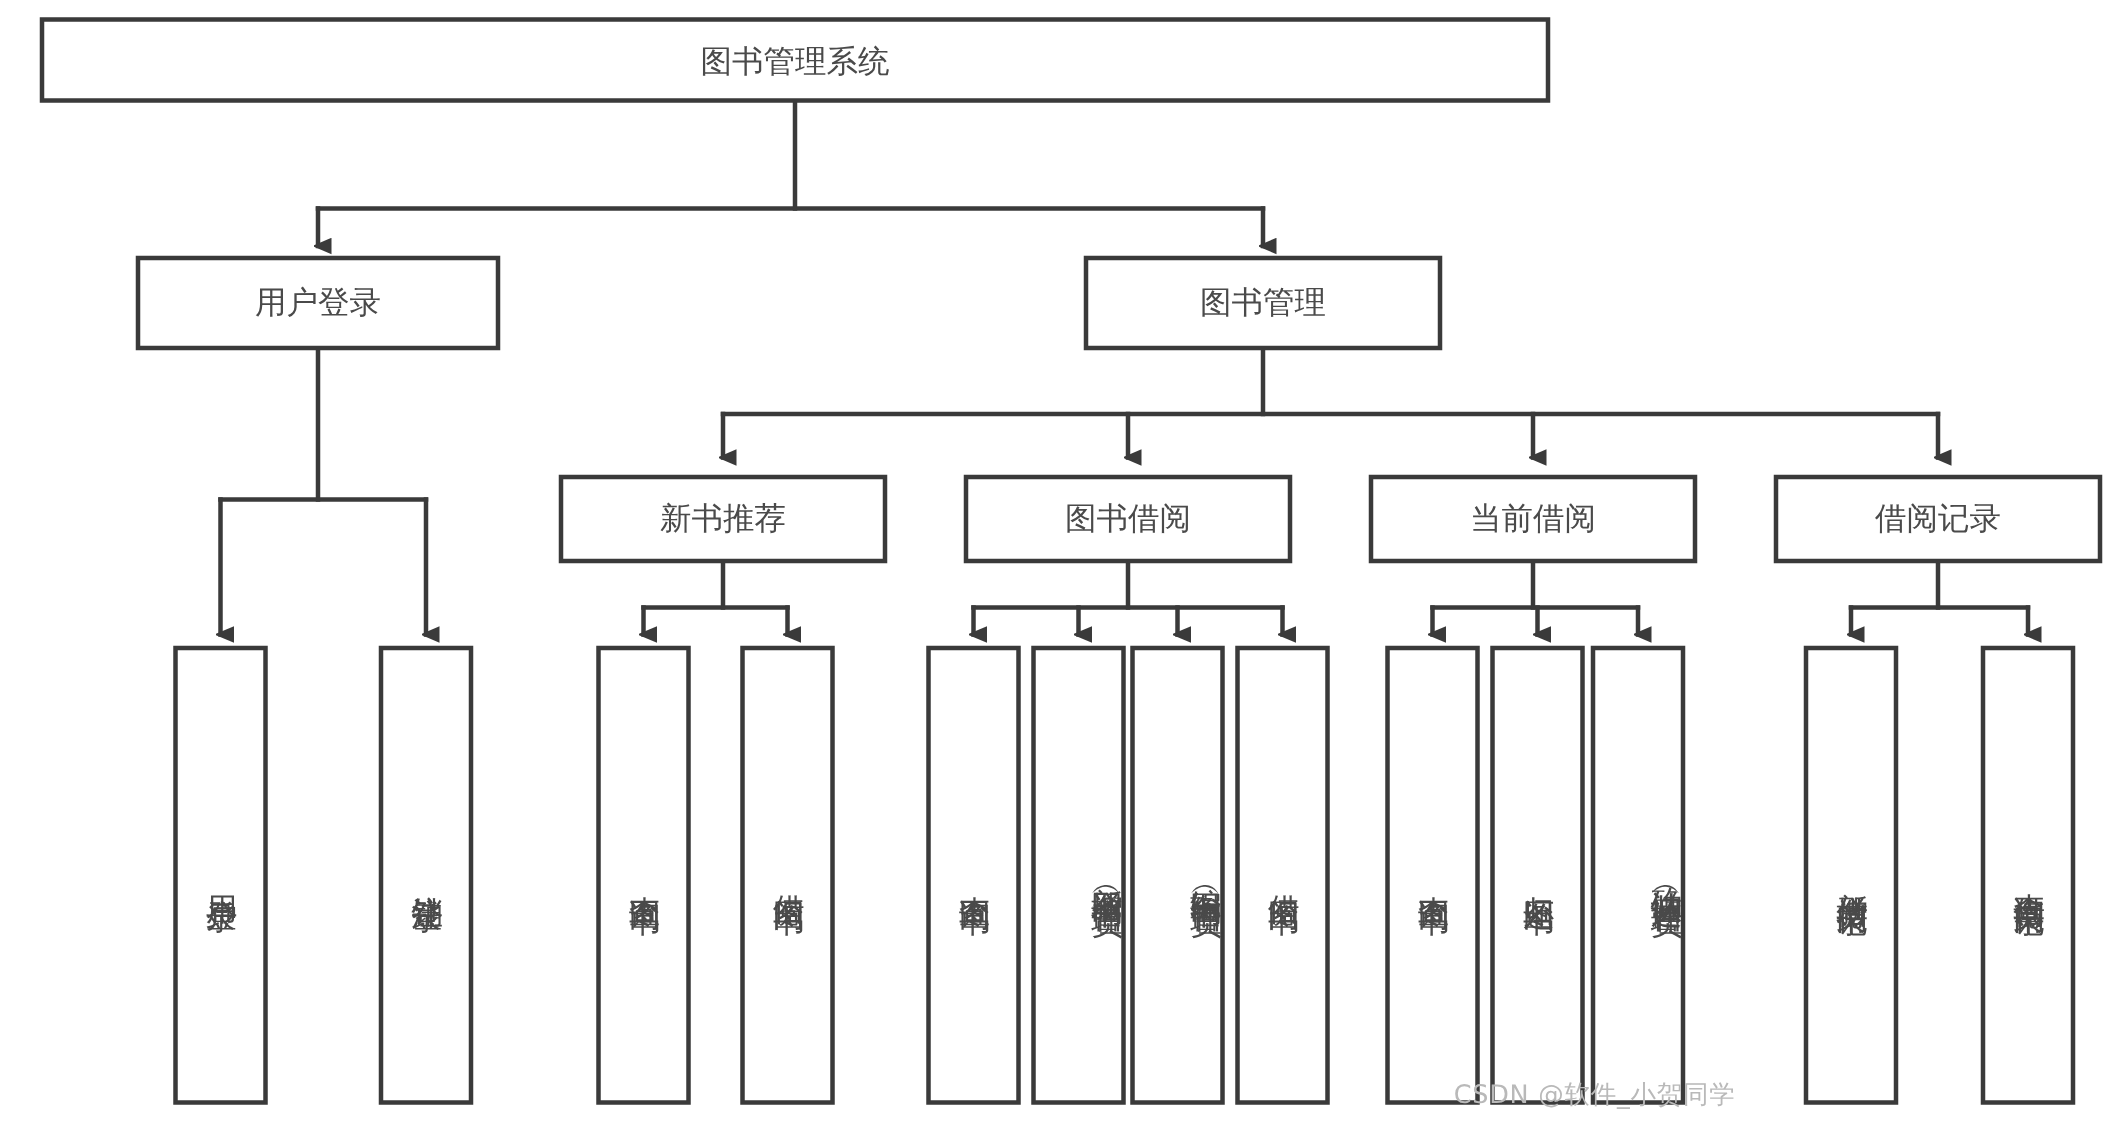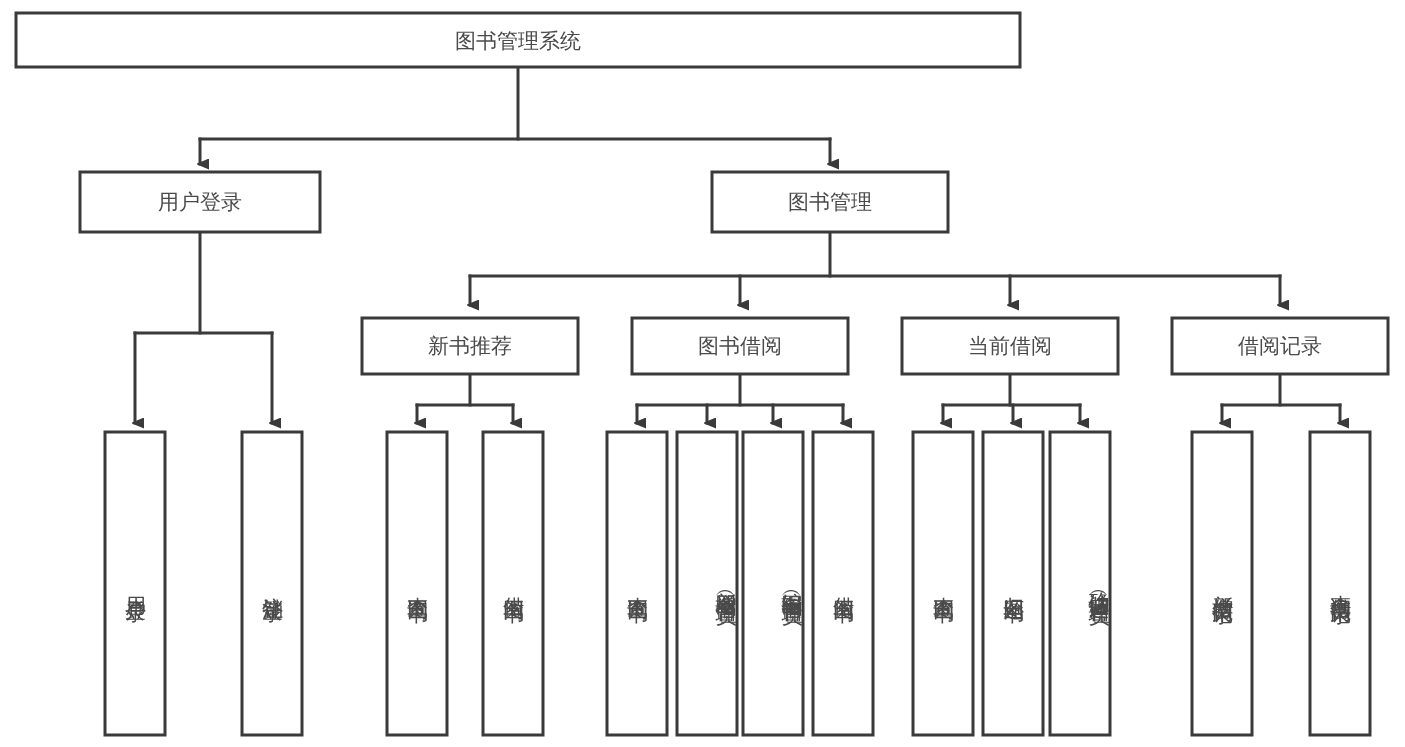--- a/index.html
+++ b/index.html
@@ -9,21 +9,21 @@
   }
   body {
     width: 1405px;
     height: 747px;
     position: relative;
     overflow: hidden;
     font-family: "DejaVu Sans", "Liberation Sans", sans-serif;
   }
   #diagram-root {
     position: absolute;
-    left: 0; top: 0;
+    left: 12px; top: 0;
     width: 1153px;
     height: 747px;
   }
   svg { display: block; }
   .node-box {
     fill: #ffffff;
     stroke: #3a3a3a;
     stroke-width: 3;
   }
   .connector {
@@ -214,13 +214,14 @@
   <div class="leaf-label-wrap" style="left:607px; top:432px; width:60px; height:303px;">查询图书</div>
   <div class="leaf-label-wrap" style="left:677px; top:432px; width:60px; height:303px; align-items:flex-start;">新增图书（管理员）</div>
   <div class="leaf-label-wrap" style="left:743px; top:432px; width:60px; height:303px; align-items:flex-start;">编辑图书（管理员）</div>
   <div class="leaf-label-wrap" style="left:813px; top:432px; width:60px; height:303px;">借阅图书</div>
   <div class="leaf-label-wrap" style="left:913px; top:432px; width:60px; height:303px;">查询图书</div>
   <div class="leaf-label-wrap" style="left:983px; top:432px; width:60px; height:303px;">归还图书</div>
   <div class="leaf-label-wrap" style="left:1050px; top:432px; width:60px; height:303px; align-items:flex-start;">确认归还（管理员）</div>
   <div class="leaf-label-wrap" style="left:1192px; top:432px; width:60px; height:303px;">新增借阅记录</div>
   <div class="leaf-label-wrap" style="left:1310px; top:432px; width:60px; height:303px;">查询借阅记录</div>
 
+  <div class="watermark">CSDN @软件_小贺同学</div>
 </div>
 
 </body></html>

